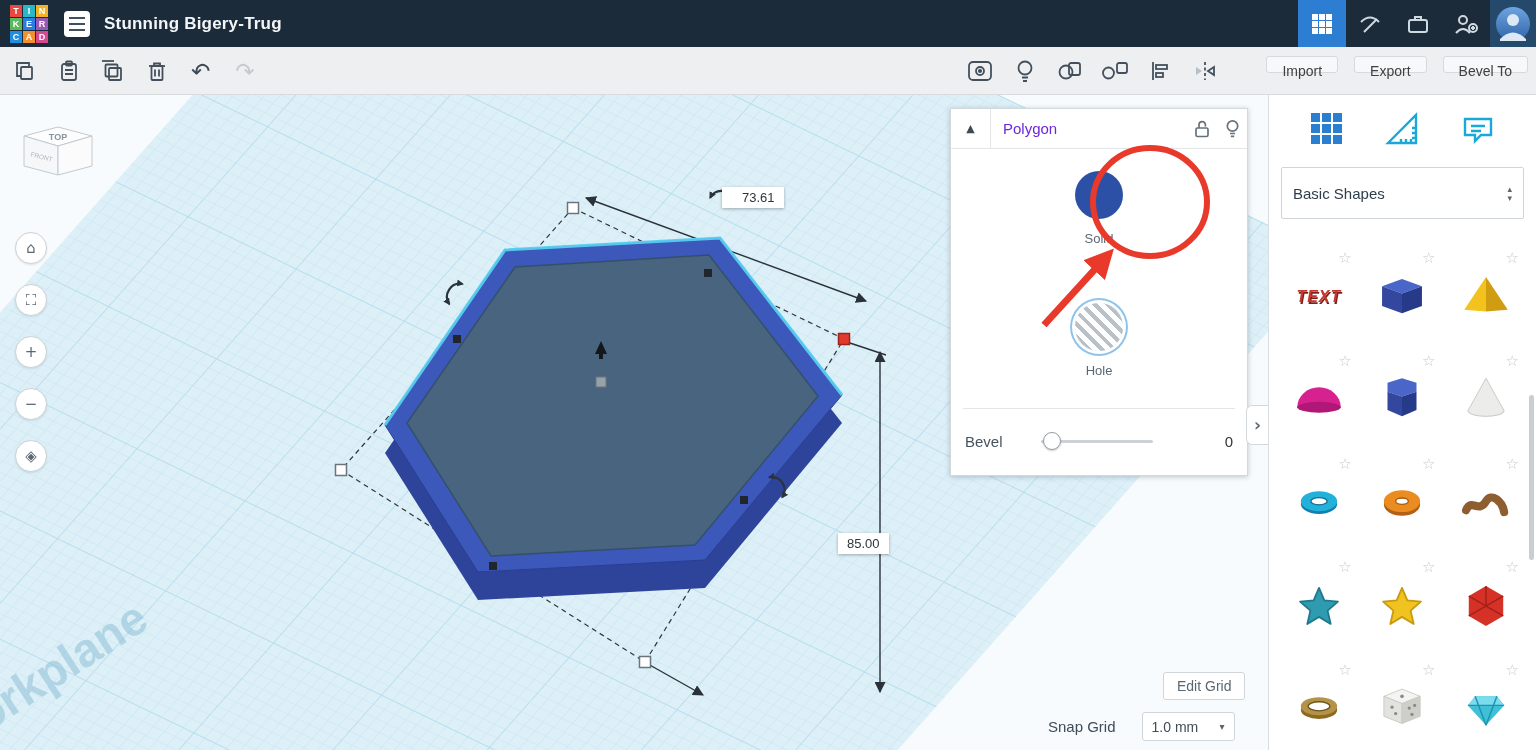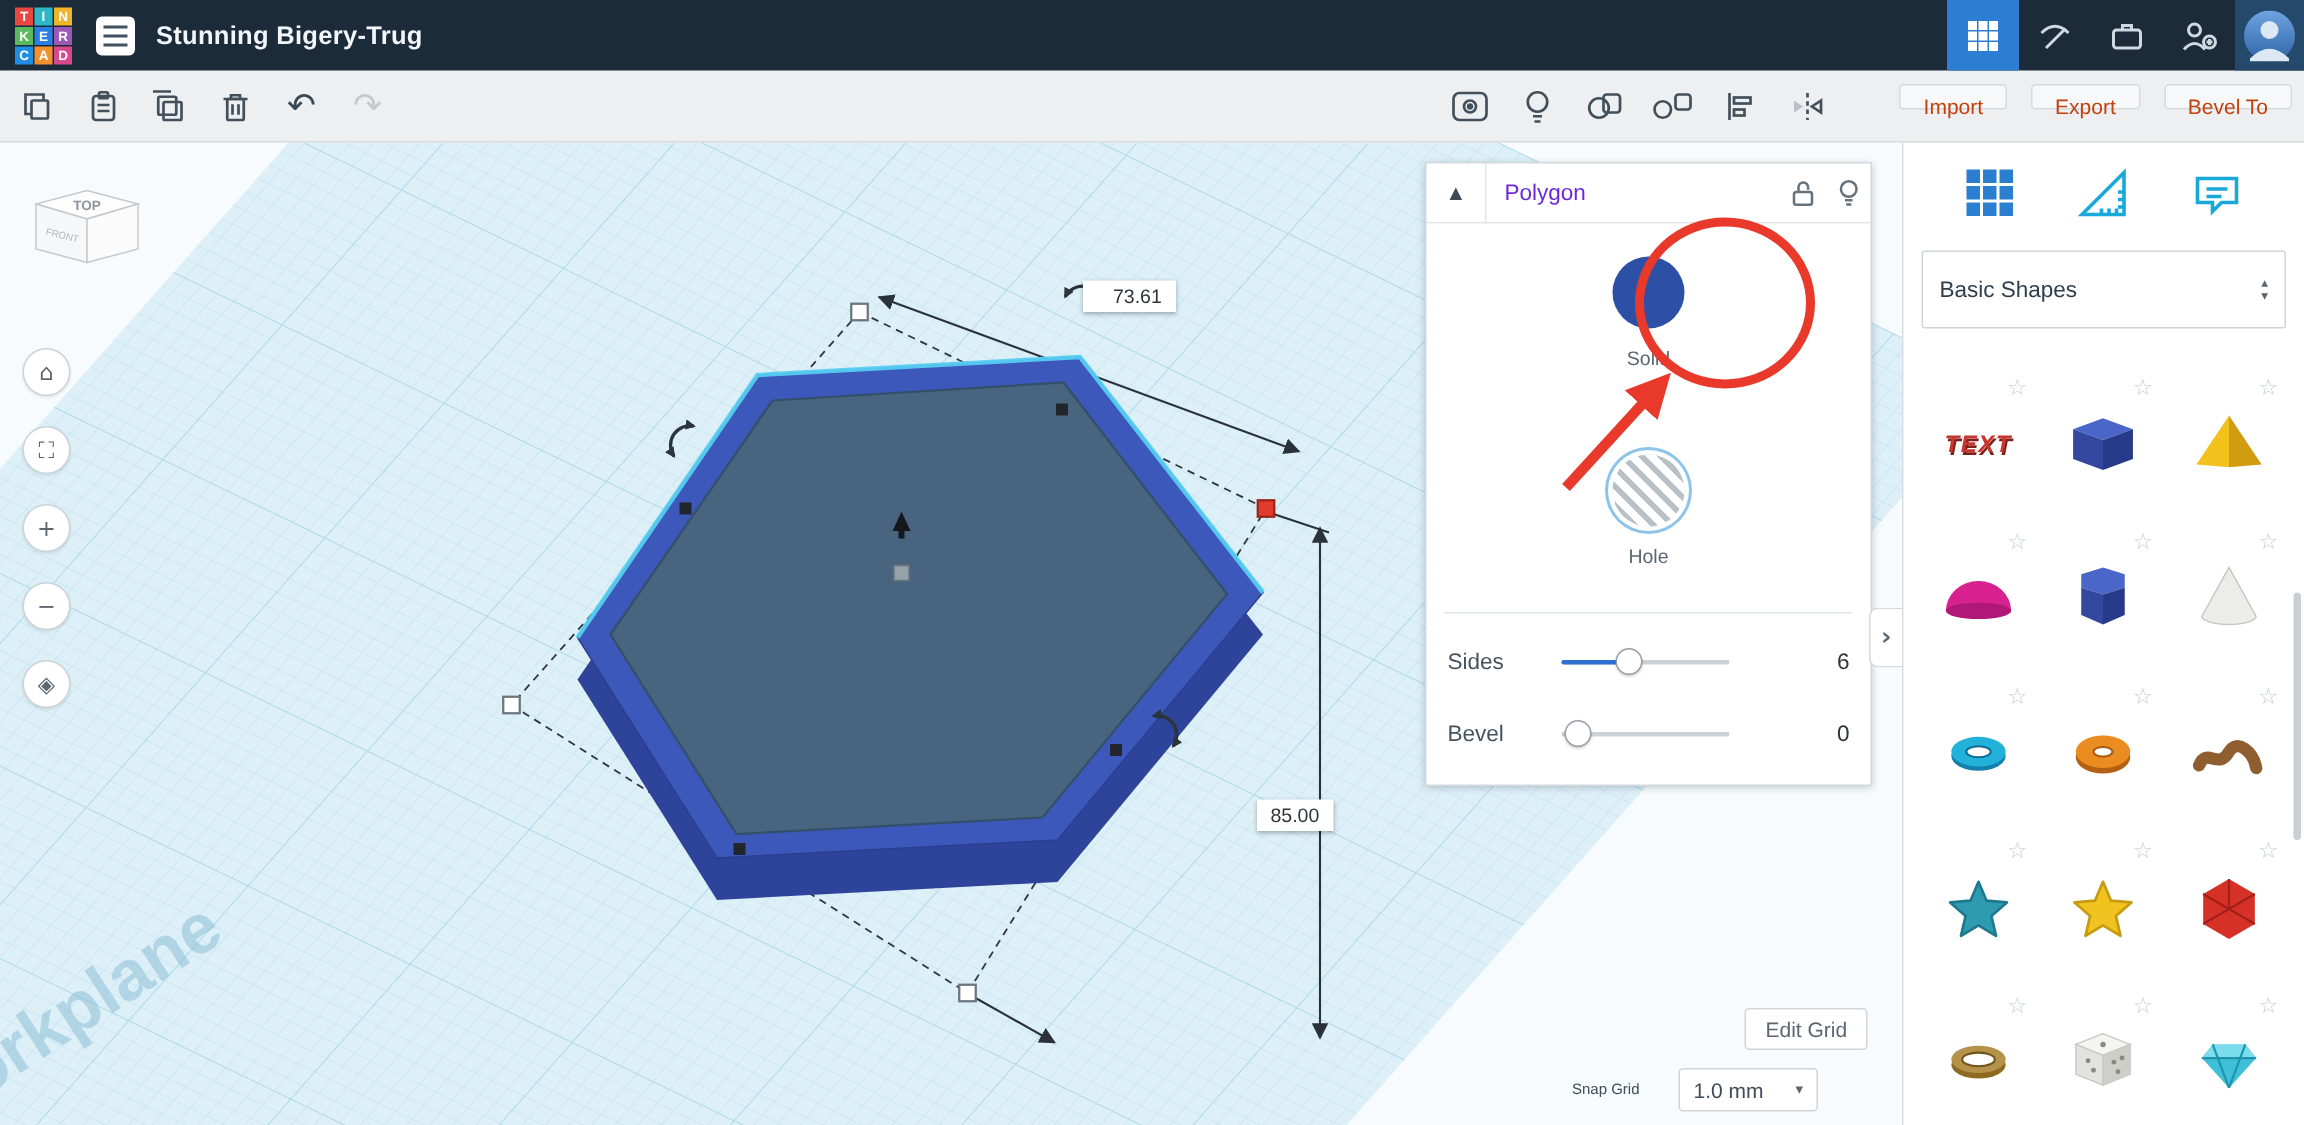--- a/index.html
+++ b/index.html
@@ -36,21 +36,21 @@
     background:#edeff1; border-bottom:1px solid #d7dbde; z-index:90; }
   .tools-left { position:absolute; left:10px; top:0; height:48px; display:flex; align-items:center; gap:14px; }
   .tool-ico { width:30px; height:34px; display:flex; align-items:center; justify-content:center; }
   .tool-ico svg { stroke:#43505c; fill:none; stroke-width:1.8; }
   .undo-g { font-size:23px; color:#3a4854; line-height:34px; }
   .redo-g { font-size:23px; color:#c3cbd1; line-height:34px; }
   .tools-view { position:absolute; left:965px; top:0; height:48px; display:flex; align-items:center; gap:15px; }
   .tools-view svg { fill:none; }
   .tb-buttons { position:absolute; right:8px; top:9px; display:flex; gap:16px; }
   .flat-btn { height:17px; padding:0 15px; background:#f6f8f9; border:1px solid #d5dade;
-    border-radius:3px; color:#c2410c; font-size:14px; line-height:28px; cursor:pointer; }
+    border-radius:3px; color:#404040; font-size:14px; line-height:28px; cursor:pointer; }
 
   
   .canvas { position:absolute; left:0; top:95px; width:1268px; height:655px;
     background:#f7fbfd; overflow:hidden; }
   .scene { position:absolute; left:0; top:0; z-index:1; }
   .dim-label { position:absolute; background:#fff; padding:3px 9px; font-size:13px;
     color:#2f353b; box-shadow:0 1px 3px rgba(0,0,0,.3); z-index:6; }
   #dim1 { left:722px; top:92px;padding-left:20px; }
   #dim2 { left:838px; top:438px; }
   .viewcube { position:absolute; left:18px; top:28px; z-index:10; }
@@ -91,21 +91,21 @@
 
   .collapse-tab { position:absolute; left:1246px; top:310px; width:22px; height:40px;
     background:#fff; border:1px solid #d3d8dc; border-right:none; border-radius:6px 0 0 6px;
     display:flex; align-items:center; justify-content:center; color:#5a6772; font-size:17px;
     font-weight:bold; z-index:30; cursor:pointer; }
 
   .edit-grid-btn { position:absolute; left:1163px; top:577px; height:28px; padding:0 13px;
     background:#fff; border:1px solid #cfd5d9; border-radius:3px; color:#5a6772; font-size:14px;
     line-height:26px; z-index:10; cursor:pointer; }
   .snap-row { position:absolute; left:1048px; top:617px; display:flex; align-items:center; gap:26px; z-index:10; }
-  .snap-label { font-size:10px; color:#3f4c59; }
+  .snap-label { font-size:15px; color:#3f4c59; }
   .snap-select { width:93px; height:29px; background:#fff; border:1px solid #cfd5d9; border-radius:3px;
     display:flex; align-items:center; justify-content:space-between; padding:0 9px;
     font-size:14px; color:#3f4c59; cursor:pointer; }
   .snap-caret { font-size:10px; color:#5a6772; }
 
   
   .sidebar { position:absolute; left:1268px; top:95px; width:268px; height:655px;
     background:#ffffff; border-left:1px solid #d9dde0; z-index:50; }
   .side-icons { display:flex; justify-content:space-around; padding:14px 20px 10px; }
   .side-ico { width:44px; height:40px; display:flex; align-items:center; justify-content:center; cursor:pointer; }
@@ -387,28 +387,20 @@
       <div class="mat">
         <div class="swatch hole"></div>
         <div class="mat-label">Hole</div>
       </div>
     </div>
 
     <div class="insp-divider"></div>
 
     <div class="slider-rows">
       <div class="slider-row">
-        <div class="sl-label">Sides</div>
-        <div class="sl-track">
-          <div class="sl-fill" style="width:45px;"></div>
-          <div class="sl-handle" style="left:36px;"></div>
-        </div>
-        <div class="sl-value">6</div>
-      </div>
-      <div class="slider-row">
         <div class="sl-label">Bevel</div>
         <div class="sl-track">
           <div class="sl-handle" style="left:2px;"></div>
         </div>
         <div class="sl-value">0</div>
       </div>
     </div>
   </div>
 
   <svg class="annotation" width="1268" height="655">

